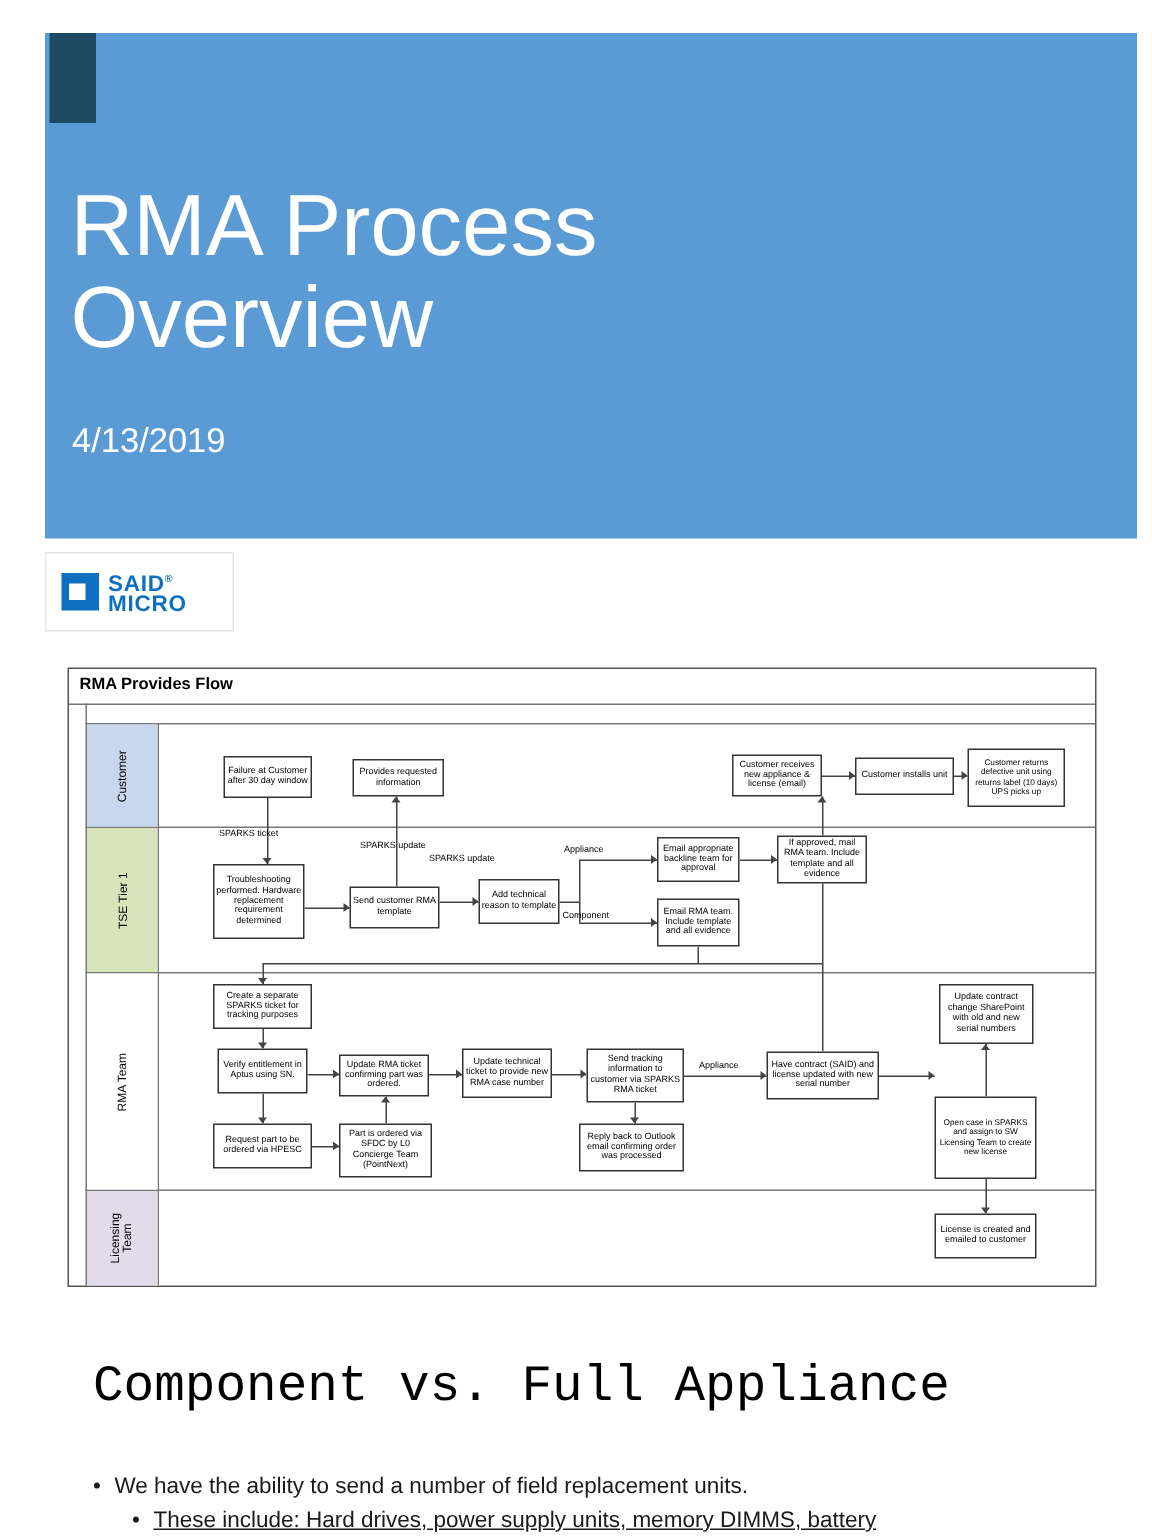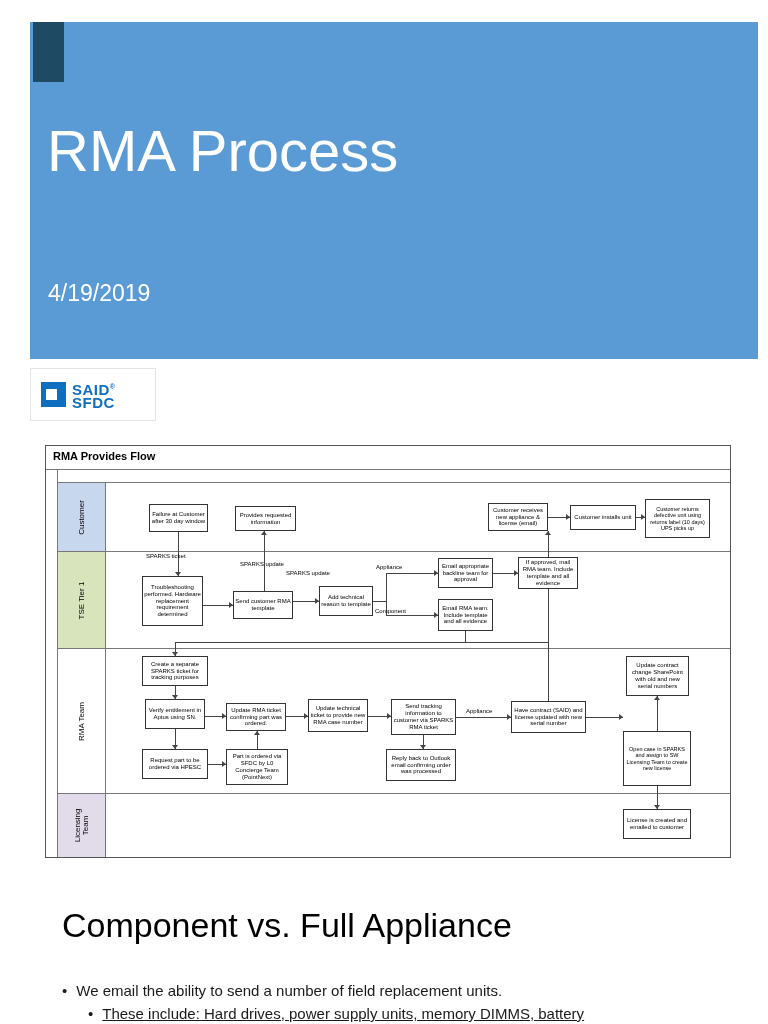--- a/index.html
+++ b/index.html
@@ -42,42 +42,42 @@
     align-items:center; justify-content:center; z-index:0; }
   .lane-label { transform:rotate(-90deg); font-size:8px; white-space:nowrap; }
   .lane-label.wrap { white-space:normal; width:38px; text-align:center; line-height:1.05; }
   .fbox { position:absolute; background:#fff; border:1px solid var(--box-border,#333);
     font-size:6px; line-height:1.15; display:flex; align-items:center; justify-content:center;
     text-align:center; padding:1px; z-index:2; }
   .fbox.s55 { font-size:5.5px; }
   .elabel { position:absolute; font-size:6px; white-space:nowrap; z-index:3; }
 
   
-  .sec-heading { margin:0; font-size:34px; font-weight:400; color:#000; }
+  .sec-heading { margin:0; font-size:34px; font-weight:400; color:#000;font-family:Liberation Mono, monospace; }
   .bullet { display:flex; gap:9px; font-size:15px; color:#1a1a1a; }
   .bullet .u { text-decoration:underline; }
 </style>
 </head>
 <body>
 
 <div class="page">
 
   <section class="slide-blue abs" style="left:30px;top:22px;width:728px;height:337px;">
     <div class="accent-bar abs" style="left:3px;top:0;width:31px;height:60px;"></div>
-    <h1 class="slide-title"><span>RMA Process</span><br></h1>
-    <div class="slide-date">4/19/2019</div>
+    <h1 class="slide-title"><span>RMA Process</span><br><span>Overview</span></h1>
+    <div class="slide-date">4/13/2019</div>
   </section>
 
   <div class="logo-box abs" style="left:30px;top:368px;width:126px;height:53px;">
     <span class="logo-mark">
         <span class="logo-inner"></span>
       </span>
     <span class="logo-text">
       <span><span>SAID</span><span class="logo-reg">®</span></span>
-      <span>SFDC</span>
+      <span>MICRO</span>
     </span>
   </div>
 
   <div class="flow-panel">
     <div class="fp-title">RMA Provides Flow</div>
 
     <div class="hl grid" style="left:0;top:23px;width:684px"></div>
     <div class="vl grid" style="left:11px;top:23px;height:388px"></div>
     <div class="hl grid" style="left:11px;top:36px;width:673px"></div>
     <div class="hl grid" style="left:11px;top:105px;width:673px"></div>
@@ -181,20 +181,20 @@
     <div class="fbox" style="left:340px;top:303px;width:70px;height:32px">Reply back to Outlook email confirming order was processed</div>
     <div class="fbox s55" style="left:577px;top:285px;width:68px;height:55px">Open case in SPARKS and assign to SW Licensing Team to create new license</div>
 
     <div class="fbox" style="left:577px;top:363px;width:68px;height:30px">License is created and emailed to customer</div>
   </div>
 
   <h2 class="sec-heading abs" style="left:62px;top:906px">Component vs. Full Appliance</h2>
 
   <div class="bullet abs" style="left:62px;top:982px">
     <span>•</span>
-    <span>We email the ability to send a number of field replacement units.</span>
+    <span>We have the ability to send a number of field replacement units.</span>
   </div>
   <div class="bullet abs" style="left:88px;top:1005px">
     <span>•</span>
     <span class="u">These include: Hard drives, power supply units, memory DIMMS, battery</span>
   </div>
 
 </div>
 
 </body></html>

